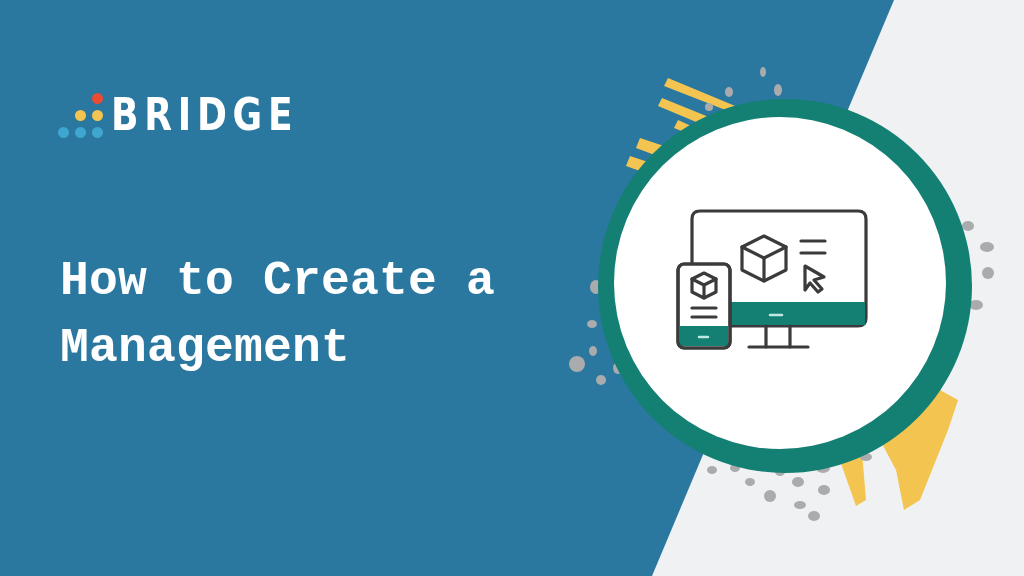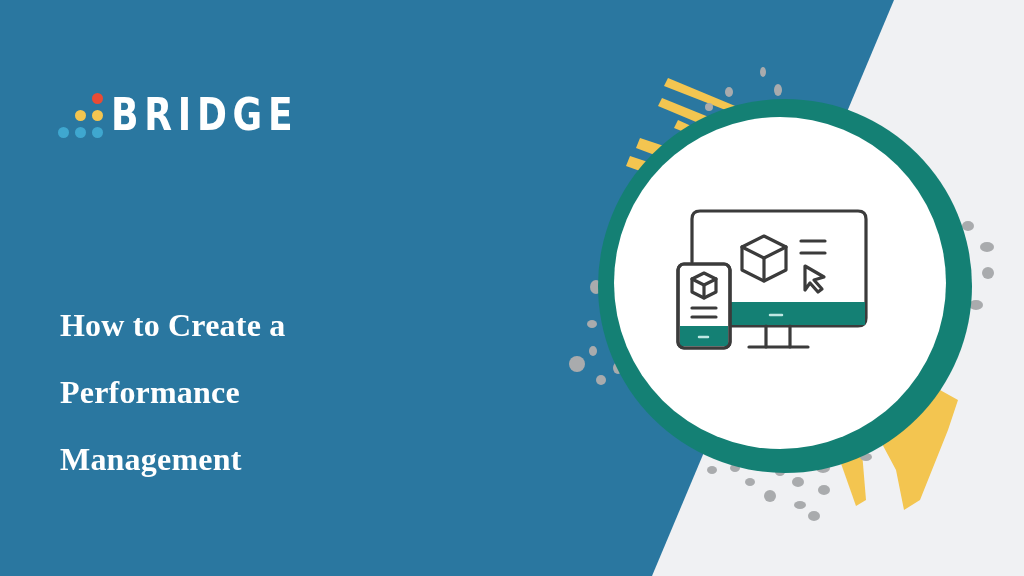--- a/index.html
+++ b/index.html
@@ -2,21 +2,21 @@
 <html><head>
 <meta charset="utf-8">
 <style>
   html, body { margin: 0; padding: 0; }
   body { width: 1024px; height: 576px; overflow: hidden; position: relative; background: #f0f1f3; font-family: "DejaVu Sans", sans-serif; }
   .blue-panel { position: absolute; inset: 0; background: #2a77a0; clip-path: polygon(0 0, 894px 0, 652px 576px, 0 576px); }
   .logo { position: absolute; left: 57px; top: 57px; display: flex; align-items: flex-start; gap: 4px; margin-top: 36px; }
   .logo-dots { position: relative; width: 50px; height: 50px; }
   .logo-dots .d { position: absolute; width: 11px; height: 11px; border-radius: 50%; }
   .logo-word { color: #ffffff; font-family: "DejaVu Sans", sans-serif; font-weight: bold; font-size: 44px; letter-spacing: 7px; line-height: 1; transform: scaleX(0.82); transform-origin: left center; }
-  .headline { position: absolute; left: 60px; top: 248px; color: #ffffff; font-family: Liberation Serif, serif; font-weight: bold; font-size: 32px; line-height: 67px; letter-spacing: 0.2px; margin-top: 44px; }
+  .headline { position: absolute; left: 60px; top: 248px; color: #ffffff; font-family: Liberation Mono, monospace; font-weight: bold; font-size: 48px; line-height: 67px; letter-spacing: 0.2px; }
   .headline div { white-space: nowrap; }
   .art { position: absolute; left: 0; top: 0; width: 1024px; height: 576px; }
 </style>
 </head>
 <body>
 
 <div class="blue-panel"></div>
 
 <div class="logo">
   <div class="logo-dots">
@@ -25,21 +25,20 @@
     <span class="d" style="left:35px; top:17px; background:#f3c550;"></span>
     <span class="d" style="left:1px; top:34px; background:#3fa7cf;"></span>
     <span class="d" style="left:18px; top:34px; background:#3fa7cf;"></span>
     <span class="d" style="left:35px; top:34px; background:#3fa7cf;"></span>
   </div>
   <div class="logo-word">BRIDGE</div>
 </div>
 
 <div class="headline">
   <div>How to Create a</div>
-  <div>Performance</div>
   <div>Management</div>
 </div>
 
 <svg class="art" viewBox="0 0 1024 576">
 
   <g fill="#f3c550">
     <polygon points="668,78 740,108 746,118 664,86"></polygon>
     <polygon points="662,98 726,124 720,132 658,106"></polygon>
     <polygon points="678,120 700,130 694,136 674,128"></polygon>
     <polygon points="640,138 676,150 668,160 636,148"></polygon>

